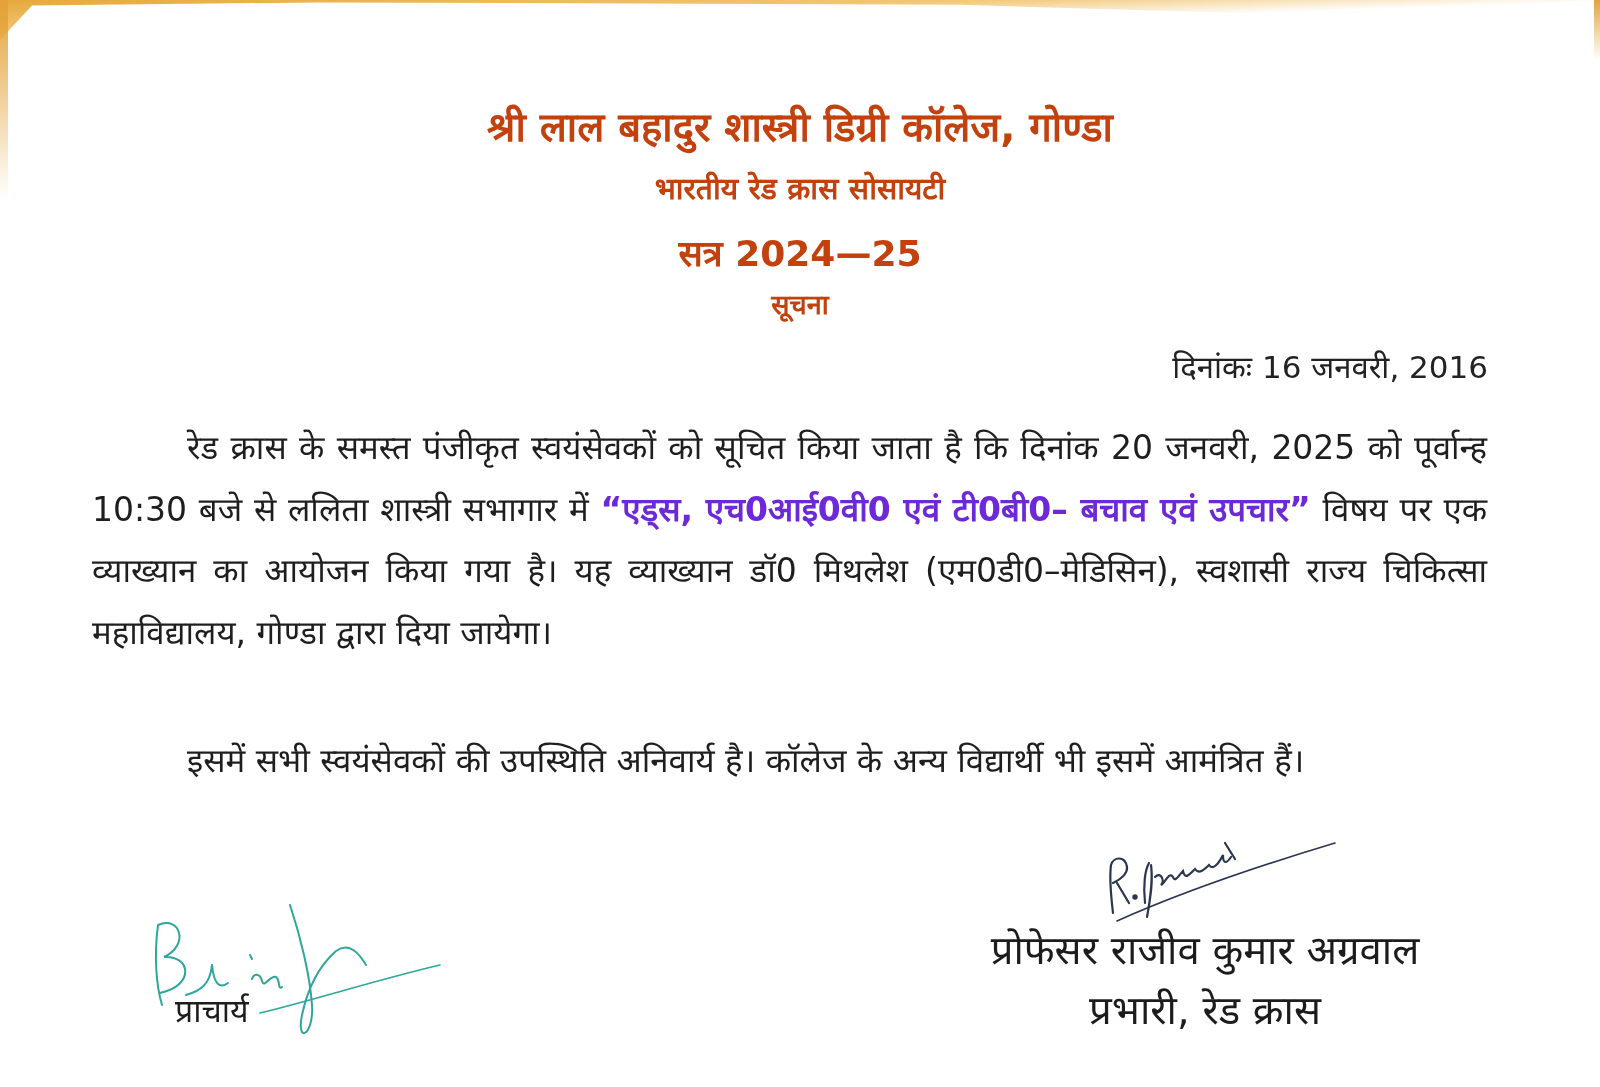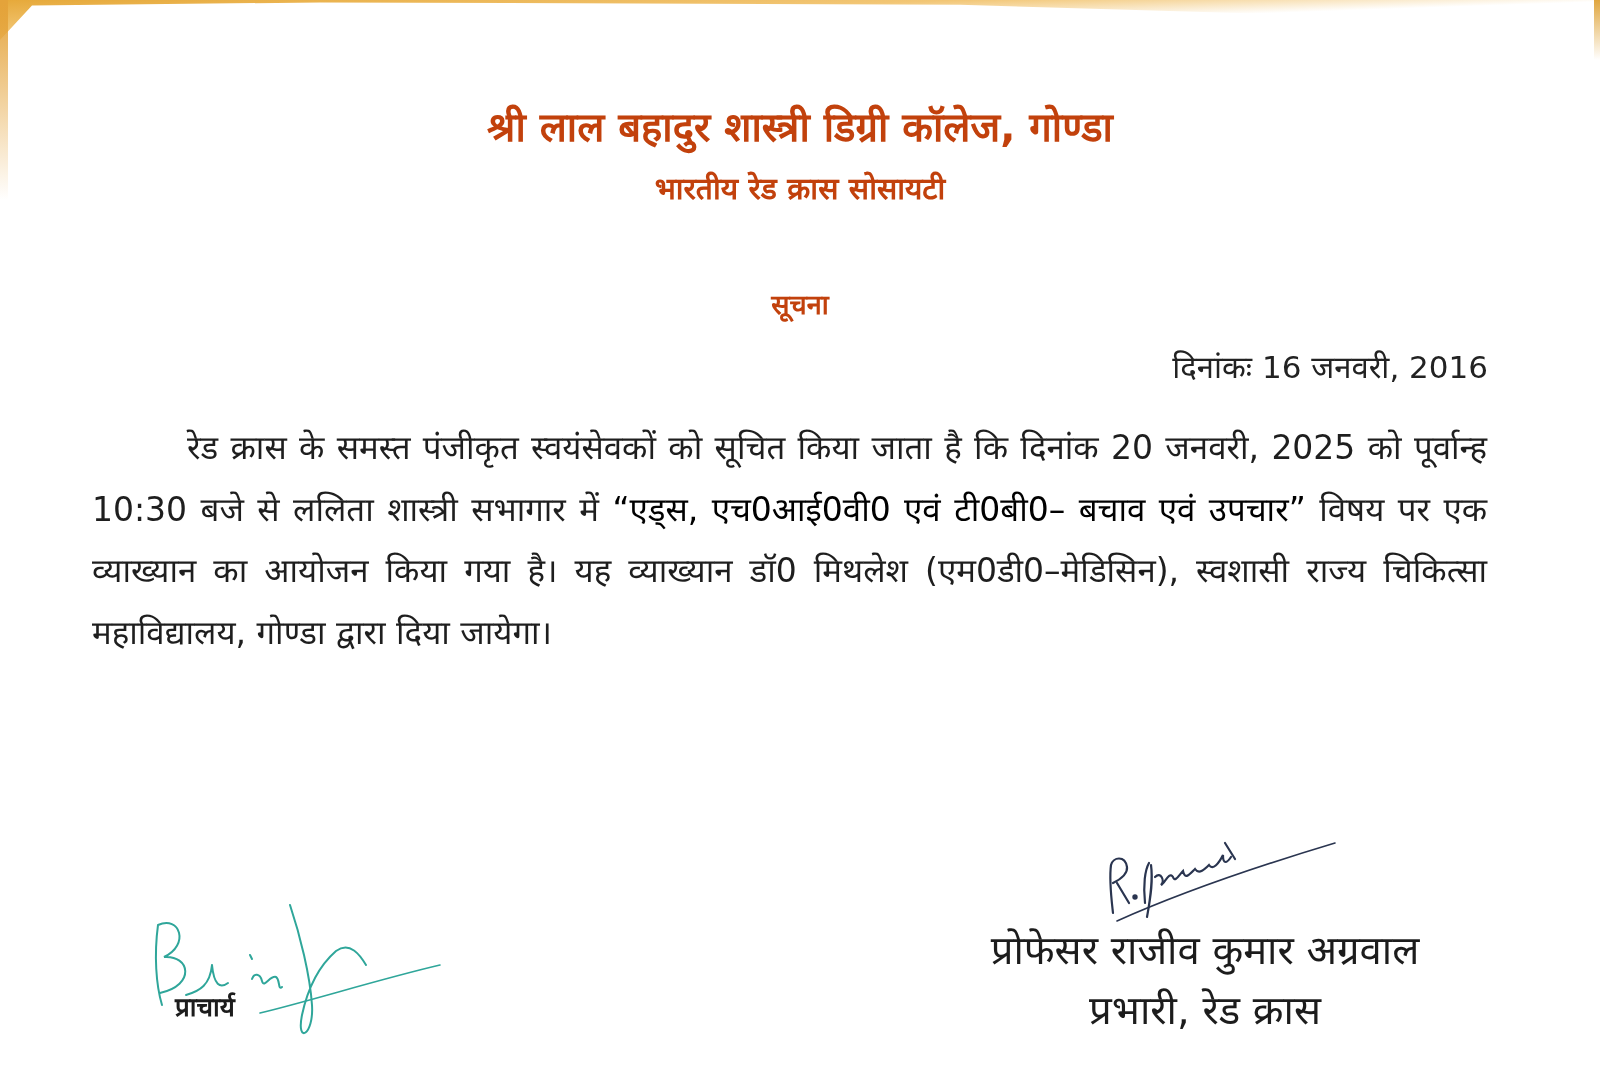--- a/index.html
+++ b/index.html
@@ -62,64 +62,65 @@
       position: absolute;
       left: 92px;
       width: 1395px;
       font-size: 33px;
       line-height: 61.5px;
       text-align: justify;
       color: #1e1e1e;
     }
     .para-1 { top: 417px; text-indent: 95px; }
     .para-2 { top: 730px; text-indent: 95px; }
-    .para .bold { font-weight: normal; color: #000000; }
+    .para .bold { font-weight: bold; color: #6d28d9; }
 
     .sig-right-block {
       position: absolute;
       left: 955px;
       top: 920px;
       width: 500px;
       text-align: center;
       font-size: 40px;
       line-height: 60px;
       color: #1c1c1c;
     }
     .sig-left-label {
       position: absolute;
       left: 175px;
       top: 988px;
-      font-size: 26px;
+      font-size: 32px;
       color: #1c1c1c;
-      font-weight: bold;
     }
     .signature {
       position: absolute;
       pointer-events: none;
     }
     .sig-right { left: 1095px; top: 825px; width: 250px; height: 100px; }
     .sig-left { left: 140px; top: 895px; width: 310px; height: 150px; }
   </style>
 </head>
 <body>
 
 <div class="wood-top"></div>
 <div class="wood-left"></div>
 <div class="wood-right"></div>
 
 <div class="page">
 
   <div class="header-line h-college">श्री लाल बहादुर शास्त्री डिग्री कॉलेज, गोण्डा</div>
   <div class="header-line h-society">भारतीय रेड क्रास सोसायटी</div>
+  <div class="header-line h-session">सत्र 2024—25</div>
   <div class="header-line h-notice">सूचना</div>
 
   <div class="date-line">दिनांकः 16 जनवरी, 2016</div>
 
   <div class="para para-1"><span>रेड क्रास के समस्त पंजीकृत स्वयंसेवकों को सूचित किया जाता है कि दिनांक 20 जनवरी, 2025 को पूर्वान्ह 10:30 बजे से ललिता शास्त्री सभागार में </span><span class="bold">“एड्स, एच0आई0वी0 एवं टी0बी0– बचाव एवं उपचार”</span><span> विषय पर एक </span><span>व्याख्यान का आयोजन किया गया है। यह व्याख्यान डॉ0 मिथलेश (एम0डी0–मेडिसिन), स्वशासी राज्य चिकित्सा महाविद्यालय, गोण्डा द्वारा दिया जायेगा।</span></div>
 
+  <div class="para para-2">इसमें सभी स्वयंसेवकों की उपस्थिति अनिवार्य है। कॉलेज के अन्य विद्यार्थी भी इसमें आमंत्रित हैं।</div>
 
   <svg class="signature sig-right" viewBox="0 0 250 100">
     <g fill="none" stroke="#2a3550" stroke-width="2.2" stroke-linecap="round">
       <path d="M18 88 C16 70, 14 55, 16 40 C18 32, 30 30, 32 42 C33 50, 22 56, 18 58"></path>
       <path d="M22 58 L34 78"></path>
       <circle cx="40" cy="72" r="1.6" fill="#2a3550"></circle>
       <path d="M50 78 C48 60, 50 45, 54 38 M56 40 C58 55, 56 70, 52 92"></path>
       <path d="M60 52 C66 46, 70 56, 66 60 C70 58, 74 46, 78 52 C80 58, 84 50, 88 46 C90 56, 96 48, 100 44 C104 50, 110 44, 114 40 C118 46, 124 38, 128 30 C128 40, 132 38, 136 32"></path>
       <path d="M130 18 L140 34"></path>
       <path d="M22 96 C80 70, 160 42, 240 18" stroke-width="1.6"></path>

